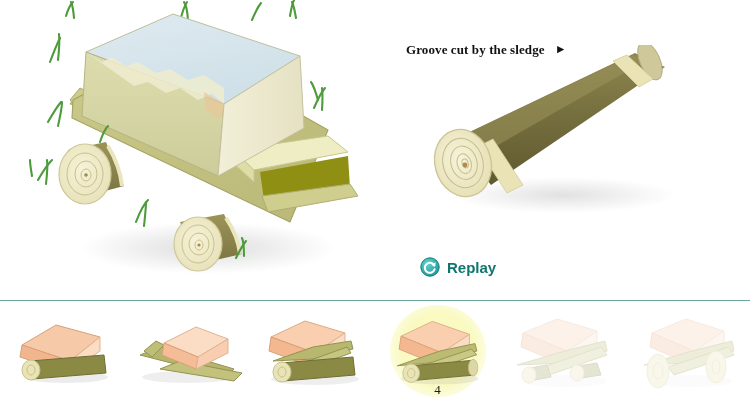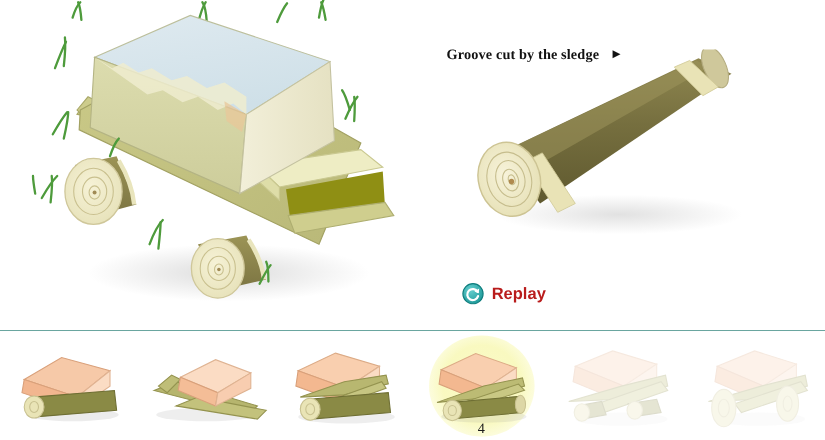--- a/index.html
+++ b/index.html
@@ -27,21 +27,21 @@
   #label-bottom{left:492px;top:193px;}
   #label-bottom .tri{margin-right:7px;}
 
   
   .replay{
     position:absolute;left:392px;top:257px;
     display:flex;align-items:center;gap:7px;
     cursor:pointer;user-select:none;
   }
   .replay-text{
-    font-size:15px;font-weight:bold;color:#b91c1c;
+    font-size:15px;font-weight:bold;color:#0f766e;
     font-family:"Liberation Sans", sans-serif;
   }
 
   
   .next-wrap{
     position:absolute;left:694px;top:220px;
     display:flex;flex-direction:column;align-items:center;
     cursor:pointer;user-select:none;
   }
   .next-text{font-size:14px;color:#2f8f8f;margin-bottom:3px;}

